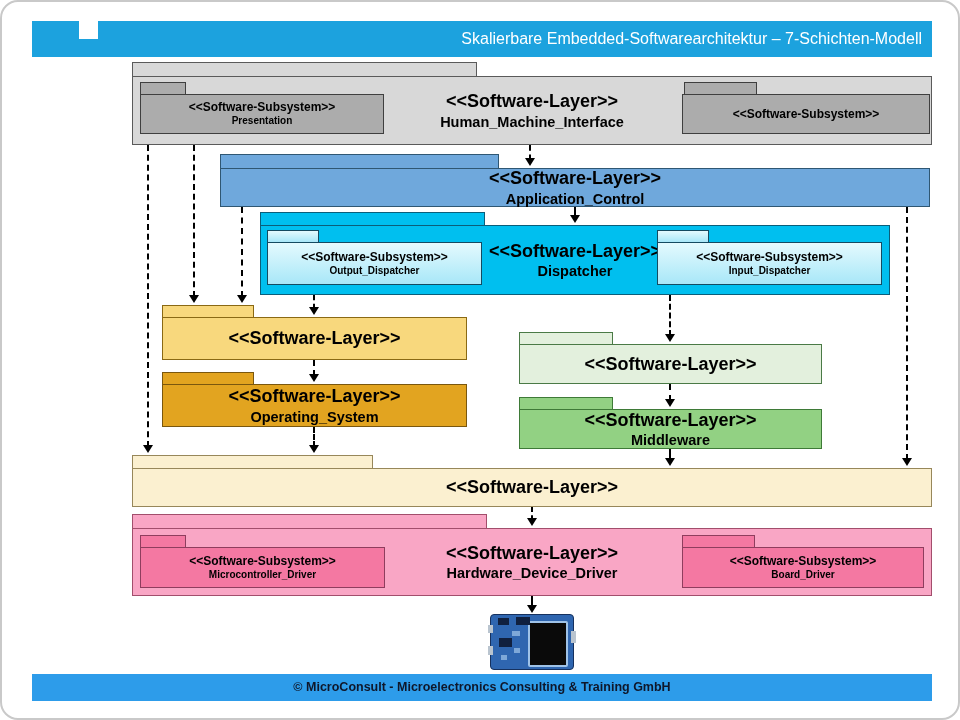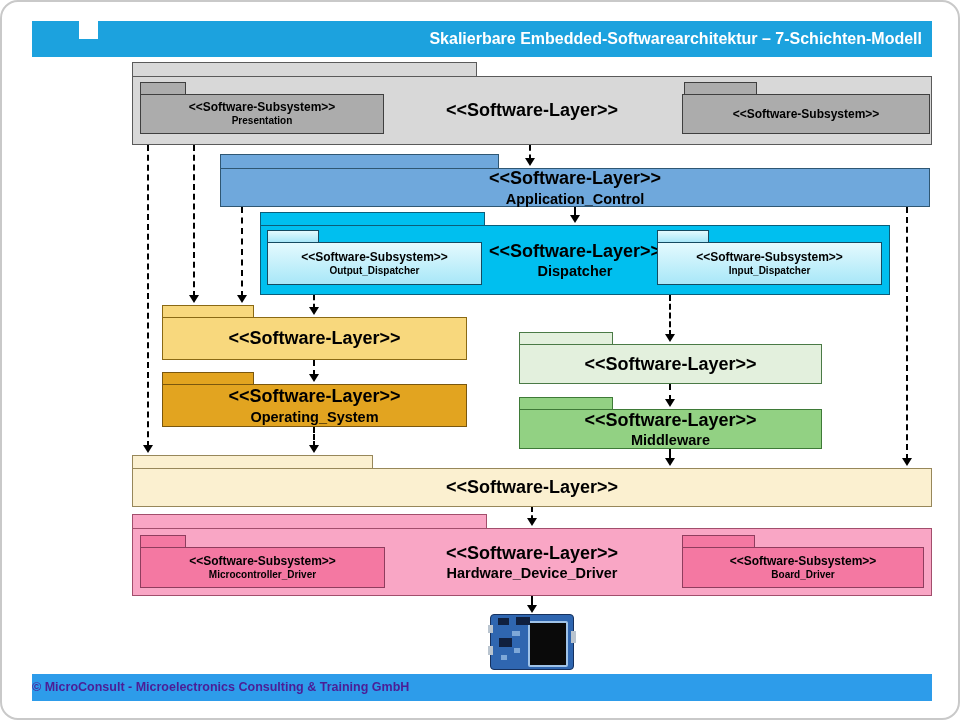--- a/index.html
+++ b/index.html
@@ -6,26 +6,26 @@
   #canvas {
     position:relative; width:960px; height:720px; overflow:hidden;
     background:#ffffff; border:2px solid #c9c9c9; border-radius:18px;
     box-sizing:border-box;
     font-family:"Liberation Sans", sans-serif; color:var(--text,#000);
   }
   .abs { position:absolute; box-sizing:border-box; }
 
   
   #titlebar {
-    background:var(--title-bar); color:#ffffff; font-weight:bold;
+    background:var(--title-bar); color:#ffffff; font-weight:normal;
     font-size:16px; line-height:36px; text-align:right; padding-right:10px;
   }
   #footerbar {
-    background:var(--footer-bar); color:#4c1d95; font-weight:bold;
-    font-size:12.5px; line-height:27px; 
+    background:var(--footer-bar); color:#0f172a; font-weight:bold;
+    font-size:12.5px; line-height:27px; text-align:center;
   }
 
   
   .tab  { position:absolute; box-sizing:border-box; border:1.5px solid; }
   .body {
     position:absolute; box-sizing:border-box; border:1.5px solid;
     display:flex; flex-direction:column; align-items:center; justify-content:center;
     text-align:center; line-height:1.25;
   }
   .st { font-weight:bold; font-size:18px; white-space:nowrap; }
@@ -67,20 +67,21 @@
 <div id="canvas">
 
   <div id="titlebar" class="abs" style="left:30px; top:19px; width:900px; height:36px;">
     <span>Skalierbare Embedded-Softwarearchitektur – 7-Schichten-Modell</span>
   </div>
   <div class="abs" style="left:77px; top:19px; width:19px; height:18px; background:#ffffff;"></div>
 
   <div class="tab c-gray" style="left:130px; top:60px; width:345px; height:15px;"></div>
   <div class="body c-gray" style="left:130px; top:74px; width:800px; height:69px;">
     <div class="st">&lt;&lt;Software-Layer&gt;&gt;</div>
+    <div class="nm">Human_Machine_Interface</div>
   </div>
   <div class="tab c-gsub" style="left:138px; top:80px; width:46px; height:13px;"></div>
   <div class="body c-gsub sub" style="left:138px; top:92px; width:244px; height:40px;">
     <div class="st">&lt;&lt;Software-Subsystem&gt;&gt;</div>
     <div class="nm">Presentation</div>
   </div>
   <div class="tab c-gsub" style="left:682px; top:80px; width:73px; height:13px;"></div>
   <div class="body c-gsub sub" style="left:680px; top:92px; width:248px; height:40px;">
     <div class="st">&lt;&lt;Software-Subsystem&gt;&gt;</div>
   </div>

